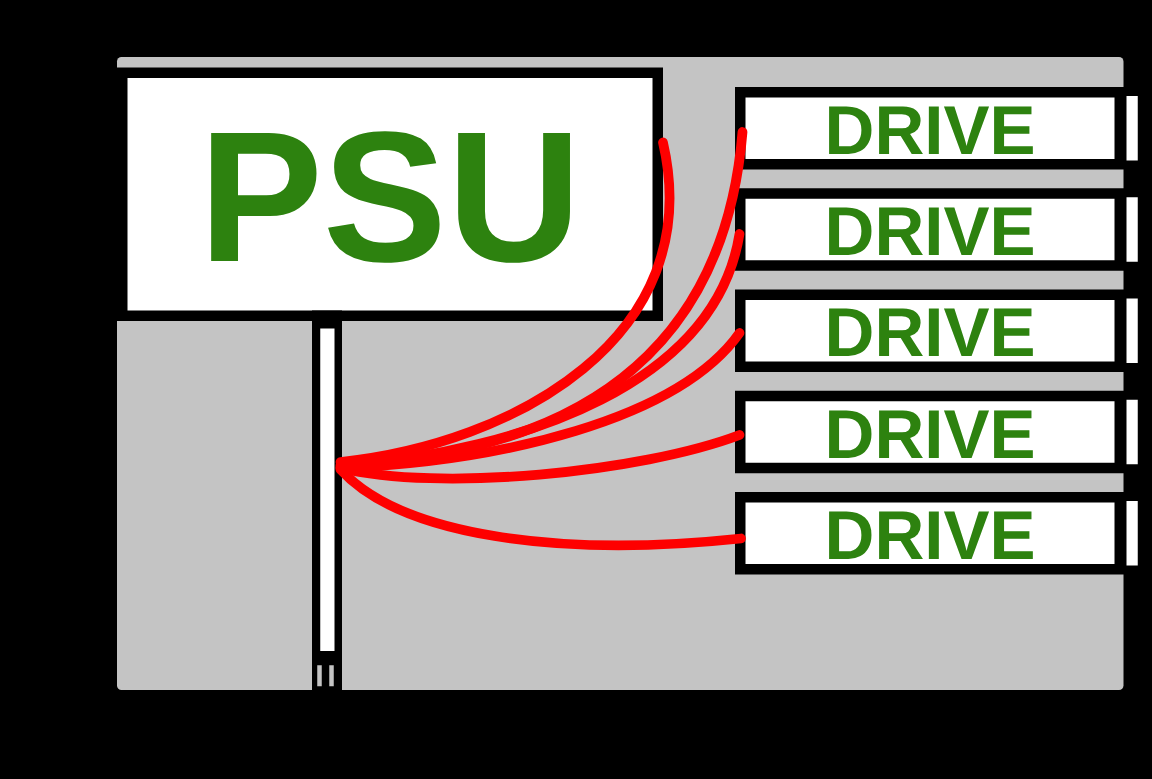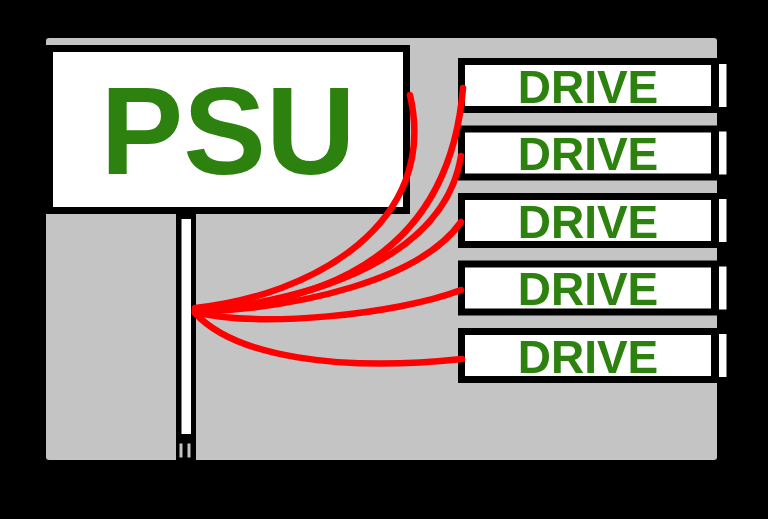--- a/index.html
+++ b/index.html
@@ -7,20 +7,21 @@
     padding: 0;
     background: #000;
     width: 768px;
     height: 519px;
     overflow: hidden;
   }
   .stage {
     position: relative;
     width: 624px;
     height: 519px;
+    margin-left: 32px;
   }
   svg { display: block; }
   .box {
     fill: #ffffff;
     stroke: #000000;
     stroke-width: 7;
   }
   .bar-outline { fill: #000000; }
   .bar-channel { fill: #ffffff; }
   .tab { fill: #ffffff; }

